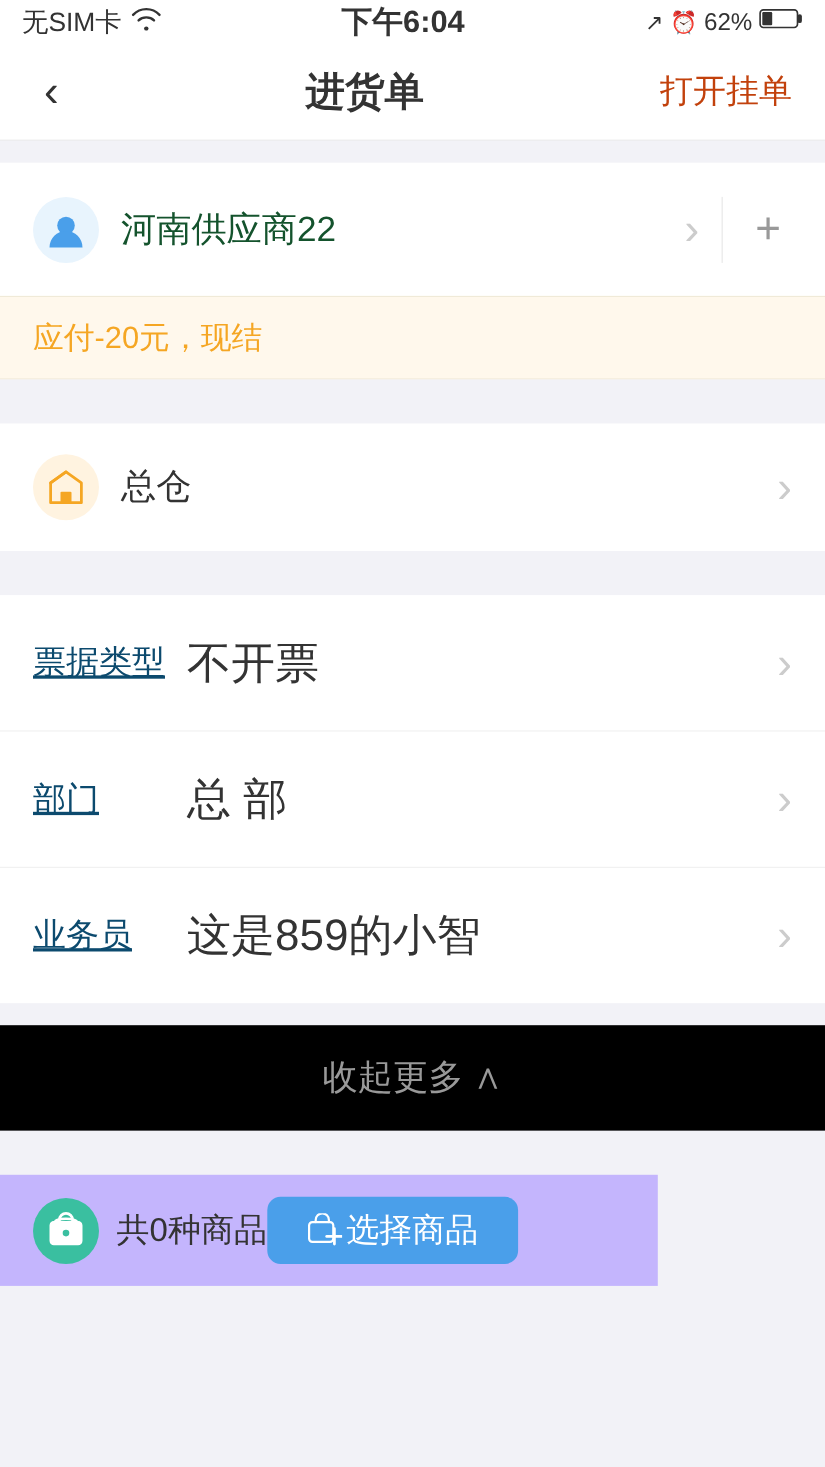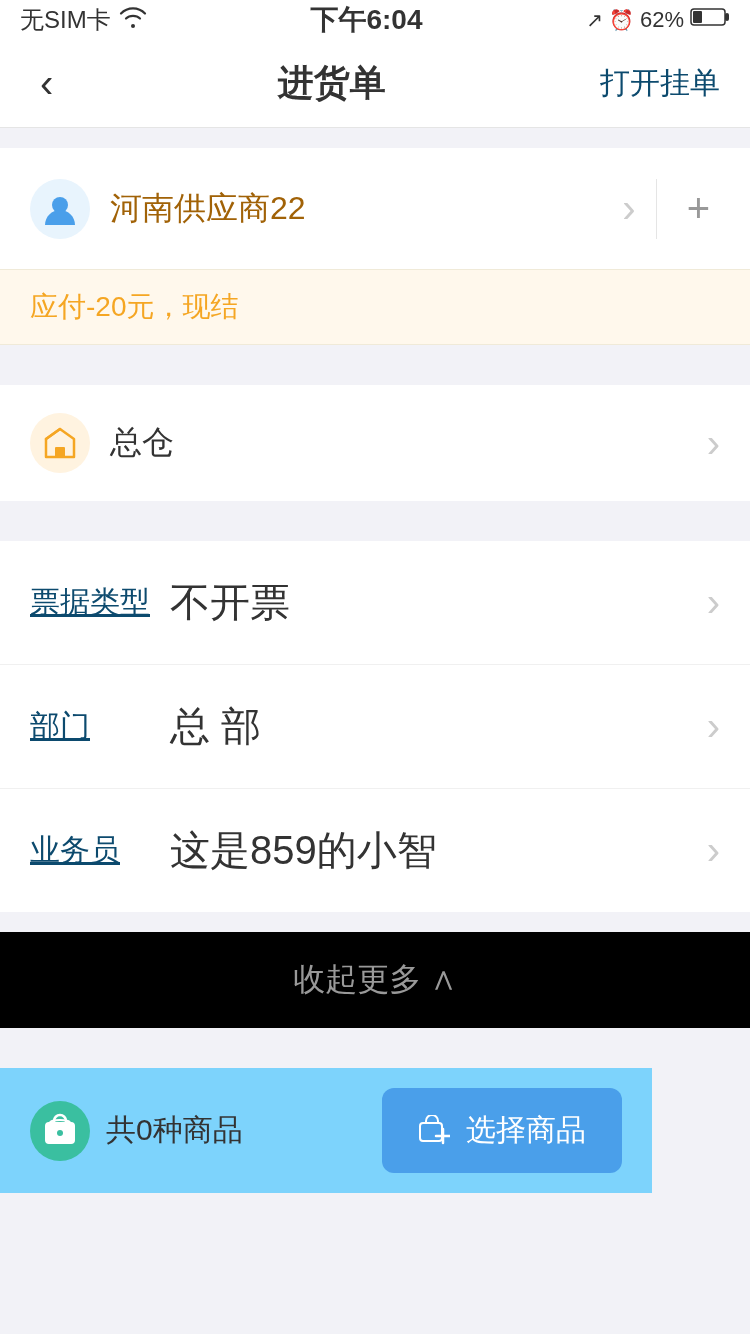--- a/index.html
+++ b/index.html
@@ -47,21 +47,21 @@
       cursor: pointer;
       padding: 10px;
     }
     .nav-title {
       font-size: 36px;
       font-weight: 600;
       color: #333;
     }
     .nav-action {
       font-size: 30px;
-      color: #0c4a6e;
+      color: #c2410c;
       cursor: pointer;
     }
 
     
     .section-gap {
       height: 20px;
       background: #f2f2f7;
     }
 
     
@@ -85,21 +85,21 @@
       display: flex;
       align-items: center;
       justify-content: center;
       margin-right: 20px;
       flex-shrink: 0;
     }
     .supplier-avatar svg { width: 40px; height: 40px; }
     .supplier-name {
       flex: 1;
       font-size: 32px;
-      color: #a16207;
+      color: #14532d;
     }
     .divider-vertical {
       width: 1px;
       height: 60px;
       background: #e5e5e5;
       margin: 0 20px;
     }
     .add-btn {
       font-size: 40px;
       color: #999;
@@ -180,25 +180,25 @@
       text-align: center;
       padding: 26px 0;
       font-size: 32px;
       color: #999;
       cursor: pointer;
       margin-top: 20px;
     }
 
     
     .bottom-bar {
-      background: #7dd3fc;
-      width: 652px;
-      display: flex;
-      align-items: center;
-      justify-content: space-between;
+      background: #c4b5fd;
+      width: 598px;
+      display: flex;
+      align-items: center;
+      justify-content: flex-start;
       padding: 20px 30px;
       margin-top: 20px;
     }
     .product-count-icon {
       width: 60px;
       height: 60px;
       border-radius: 50%;
       background: #3abfa0;
       display: flex;
       align-items: center;
@@ -213,25 +213,25 @@
     }
     .bottom-left {
       display: flex;
       align-items: center;
     }
     .select-product-btn {
       background: #4a9fea;
       color: #fff;
       border: none;
       border-radius: 12px;
-      padding: 22px 36px;
+      padding: 10px 36px;
       font-size: 30px;
       display: flex;
       align-items: center;
-      gap: 16px;
+      gap: 4px;
       cursor: pointer;
     }
     .select-product-btn svg { width: 32px; height: 32px; }
 
     
     .main-content {
       background: #f2f2f7;
       min-height: calc(1334px - 128px);
     }
 

